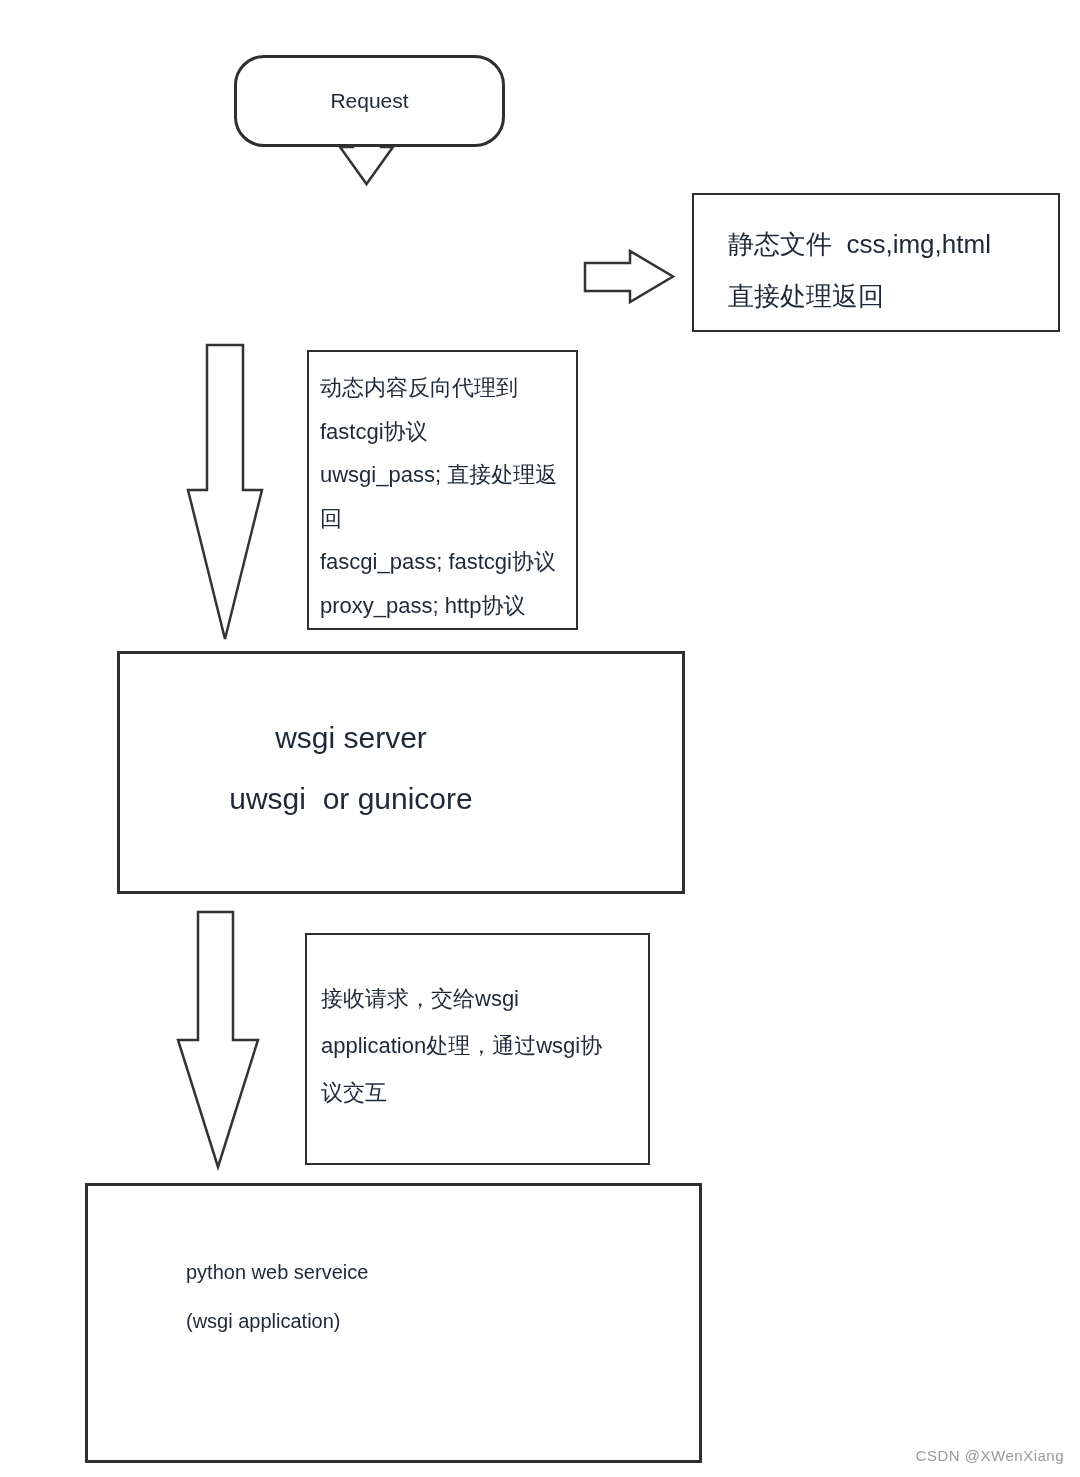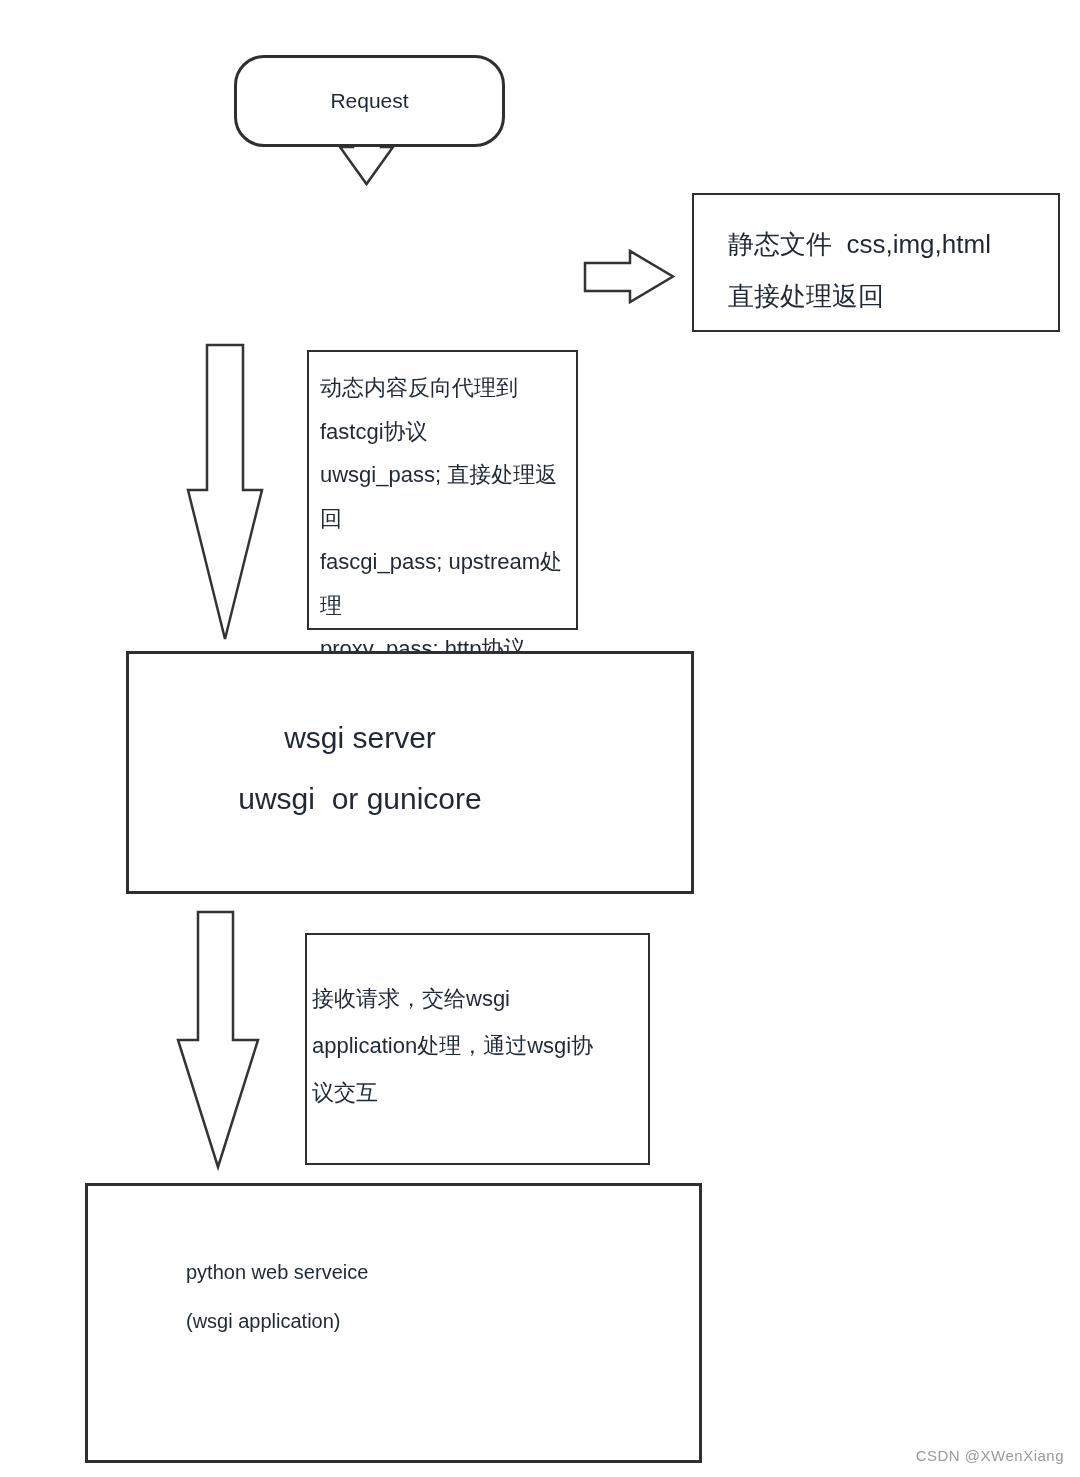--- a/index.html
+++ b/index.html
@@ -68,29 +68,28 @@
   }
   .proxy-note .line { line-height: 43.5px; }
 
   
   .wsgi-box {
     left: 117px; top: 651px;
     width: 568px; height: 243px;
     padding: 53px 100px 0 0;
     text-align: center;
     font-size: 30px;
-    margin-left: 9px;
   }
   .wsgi-box .line { line-height: 61px; }
 
   
   .wsgi-note {
     left: 305px; top: 933px;
     width: 345px; height: 232px;
-    padding: 40px 0 0 5px;
+    padding: 40px 0 0 14px;
     font-size: 22px;
   }
   .wsgi-note .line { line-height: 47px; }
 
   
   .python-box {
     left: 85px; top: 1183px;
     width: 617px; height: 280px;
     padding: 62px 0 0 98px;
     font-size: 20px;
@@ -131,21 +130,21 @@
 
   <div class="box note static-box">
     <div class="line">静态文件  css,img,html</div>
     <div class="line">直接处理返回</div>
   </div>
 
   <div class="box note proxy-note">
     <div class="line">动态内容反向代理到</div>
     <div class="line">fastcgi协议</div>
     <div class="line">uwsgi_pass; 直接处理返回</div>
-    <div class="line">fascgi_pass; upstream处理</div>
+    <div class="line">fascgi_pass; fastcgi协议</div>
     <div class="line">proxy_pass; http协议</div>
   </div>
 
   <div class="box wsgi-box">
     <div class="line">wsgi server</div>
     <div class="line">uwsgi  or gunicore</div>
   </div>
 
   <div class="box note wsgi-note">
     <div class="line">接收请求，交给wsgi</div>

